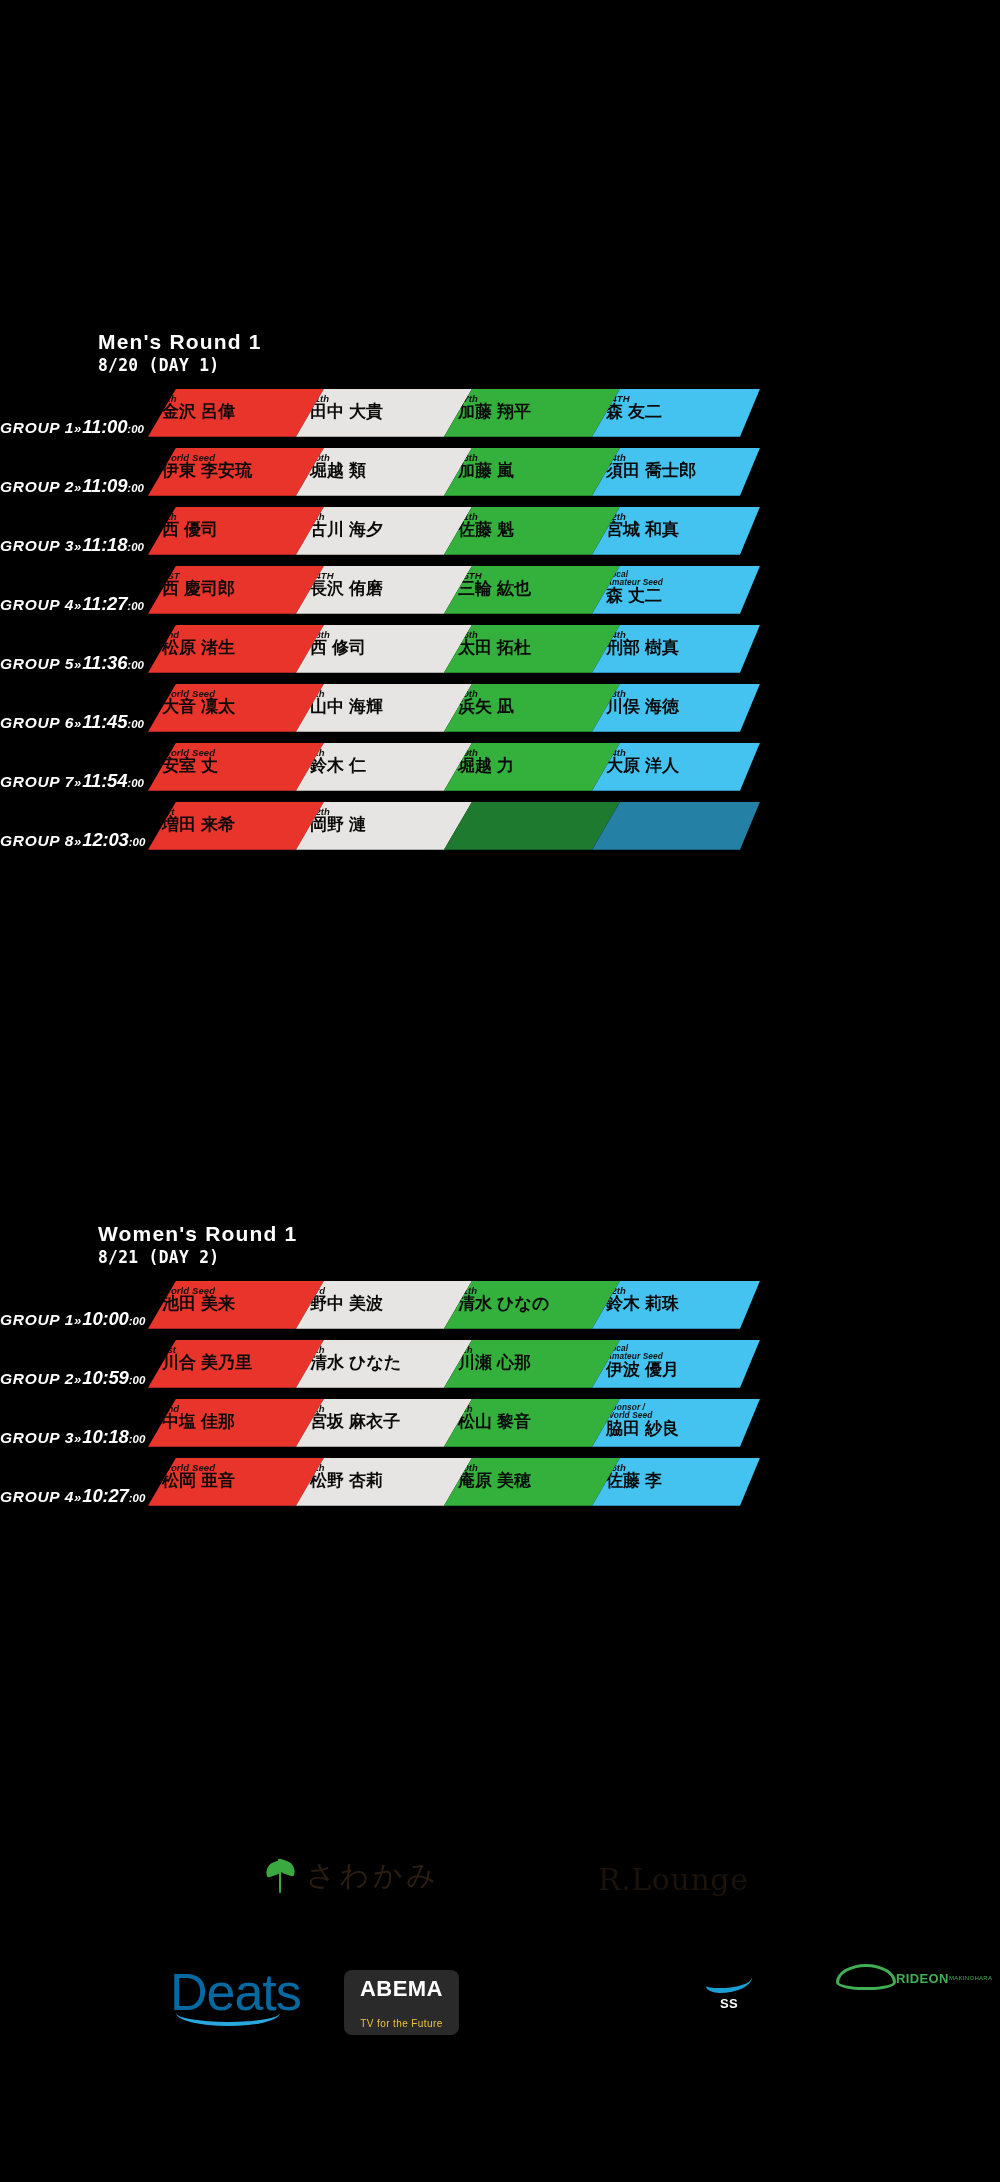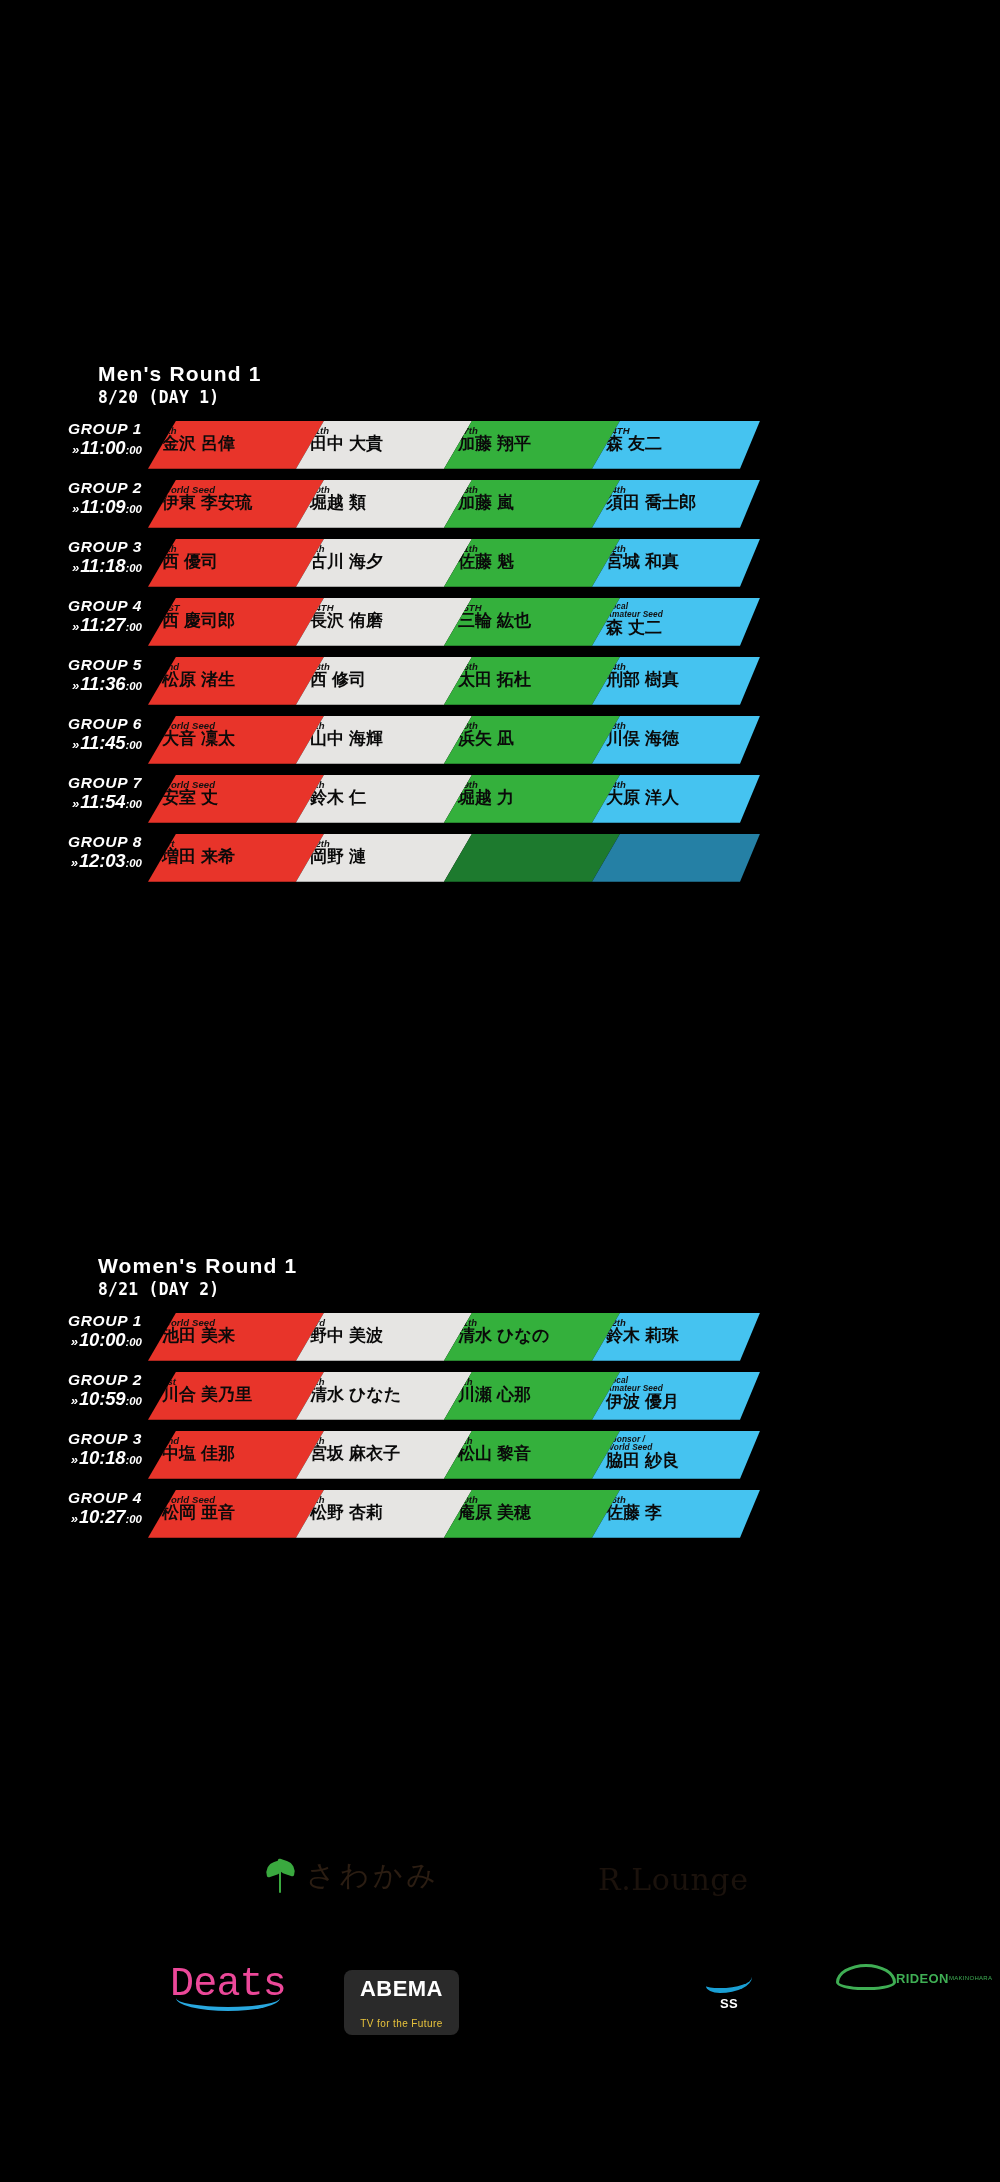--- a/index.html
+++ b/index.html
@@ -4,42 +4,42 @@
 <style>
   html,body{margin:0;padding:0;background:#000;}
   body{
     width:1000px;height:2182px;position:relative;overflow:hidden;
     font-family:"Liberation Sans","DejaVu Sans",sans-serif;
     color:#fff;
   }
   .sheet{position:absolute;inset:0;background:#000;}
 
   
-  .section{position:absolute;left:0;width:896px;margin-top:32px;}
+  .section{position:absolute;left:0;width:896px;}
   .sec-head{padding-left:98px;}
   .sec-title{
     font-size:21px;font-weight:700;letter-spacing:.055em;color:#fff;
     line-height:1.12;
   }
   .sec-date{
     font-size:17.5px;font-weight:700;letter-spacing:.02em;color:#fff;
     line-height:1.15;margin-top:1px;
     font-family:"DejaVu Sans Mono","Liberation Mono",monospace;
     transform:scaleX(.93);transform-origin:left center;
   }
 
   
   .rows{margin-top:14px;}
   .row{
     position:relative;height:48px;margin-bottom:11px;
   }
   
   .timecell{
     position:absolute;left:0;top:0;width:150px;height:48px;
-    display:flex;flex-direction:column;justify-content:flex-start;
+    display:flex;flex-direction:row;justify-content:flex-start;
     align-items:flex-end;padding-right:8px;box-sizing:border-box;
   }
   .grp{
     font-size:15.5px;font-weight:700;font-style:italic;letter-spacing:.045em;
     color:#fff;line-height:1.05;white-space:nowrap;
   }
   .tm{
     display:flex;align-items:baseline;justify-content:flex-end;
     line-height:1.05;margin-top:1px;white-space:nowrap;
   }
@@ -85,22 +85,22 @@
   .leaf{width:30px;height:34px;position:relative;}
   .leaf .lf{position:absolute;width:20px;height:13px;background:#3aa93f;}
   .leaf .lf.a{left:-1px;top:3px;border-radius:12px 2px 12px 2px;transform:rotate(-18deg);}
   .leaf .lf.b{left:10px;top:2px;border-radius:2px 12px 2px 12px;transform:rotate(18deg);}
   .leaf .stem{position:absolute;left:13px;top:10px;width:2px;height:24px;background:#3aa93f;border-radius:2px;}
   .sw-txt{font-size:29px;color:#2b1d12;font-family:"DejaVu Serif","Liberation Serif",serif;letter-spacing:.13em;}
 
   .rl-txt{font-size:30px;color:#1b120c;
           font-family:"DejaVu Serif","Liberation Serif",serif;letter-spacing:.02em;}
 
-  .deats{font-size:40px;color:#ec4899;letter-spacing:-.02em;
-         font-family:Liberation Mono, monospace;position:relative;}
+  .deats{font-size:52px;color:#0369a1;letter-spacing:-.02em;
+         font-family:Liberation Sans, sans-serif;position:relative;}
   .deats .swoosh{position:absolute;left:6px;bottom:-4px;width:104px;height:22px;
          border-bottom:4px solid #29a8df;border-radius:0 0 60% 60%;}
 
   .abema{background:#2a2a2a;border-radius:8px;padding:8px 16px 6px;
          display:flex;flex-direction:column;align-items:center;}
   .abema .a1{font-size:22px;font-weight:700;color:#fff;letter-spacing:.02em;line-height:1;}
   .abema .a2{font-size:10px;color:#e8c33c;margin-top:18px;letter-spacing:.04em;}
 
   .ss{display:flex;flex-direction:column;align-items:center;}
   .ss .wave{width:46px;height:18px;border-bottom:5px solid #1a9fd4;border-radius:0 0 70% 30%;}

